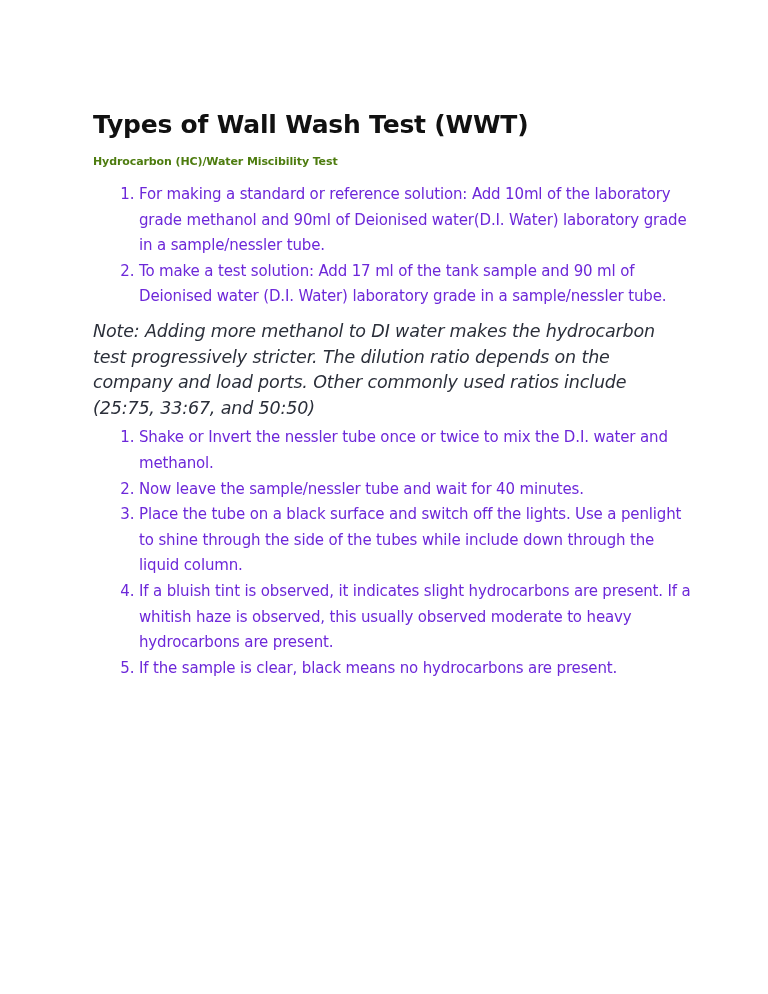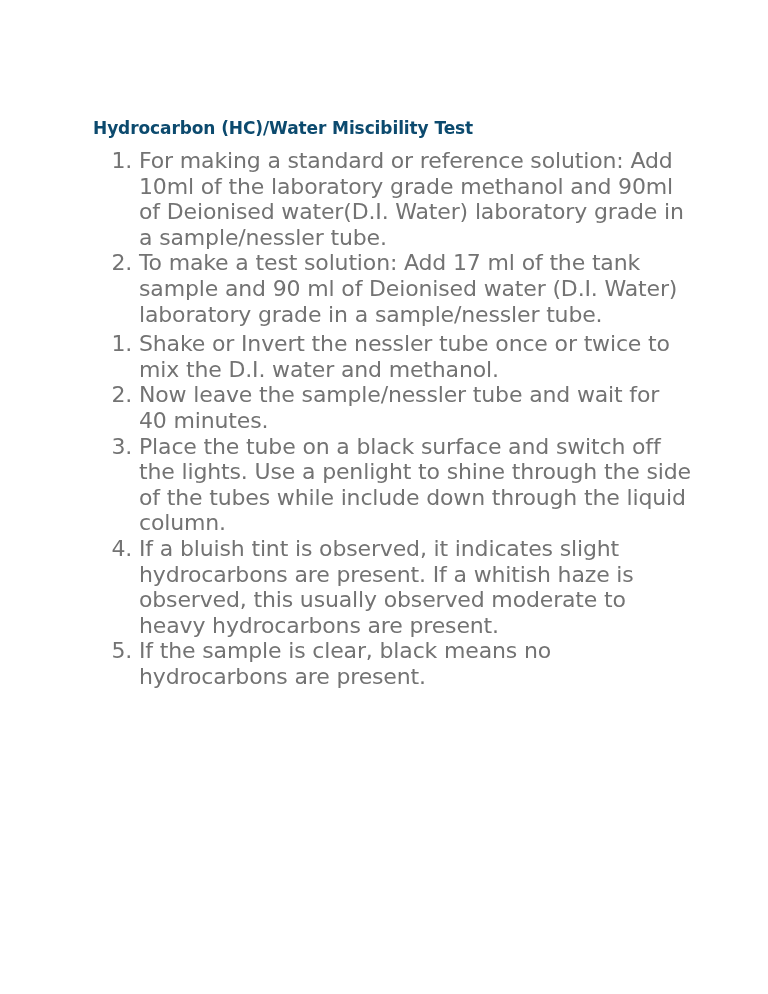--- a/index.html
+++ b/index.html
@@ -1,36 +1,38 @@
 <!DOCTYPE html>
 <html><head>
 <meta charset="utf-8">
 <style>
   html, body { margin: 0; padding: 0; background: #ffffff; }
   body { width: 768px; height: 994px; position: relative; overflow: hidden; font-family: "DejaVu Sans", sans-serif; }
   .page { position: absolute; left: 93px; top: 108px; width: 600px; }
   h1 { margin: 0; font-size: 25px; font-weight: bold; color: #111111; line-height: 34px; letter-spacing: -0.2px; }
-  h2 { margin: 8px 0 0 0; font-size: 17px; font-weight: bold; color: #0c4a6e; line-height: 24px; letter-spacing: -0.1px; }
-  ol { margin: 0; padding-left: 46px; color: #737373; font-size: 22px; line-height: 25.6px; letter-spacing: -0.15px; }
+  h2 { margin: 8px 0 0 0; font-size: 11px; font-weight: bold; color: #4d7c0f; line-height: 24px; letter-spacing: -0.1px; }
+  ol { margin: 0; padding-left: 46px; color: #6d28d9; font-size: 15px; line-height: 25.6px; letter-spacing: -0.15px; }
   ol.first { margin-top: 8px; }
   ol.second { margin-top: 4px; }
   ol li { padding-left: 0; }
   .note { margin: 9px 0 0 0; font-style: italic; color: #2b2f3a; font-size: 17.5px; line-height: 25.6px; letter-spacing: -0.15px; }
 </style>
 </head>
 <body>
 
 <div class="page">
+  <h1>Types of Wall Wash Test (WWT)</h1>
   <h2>Hydrocarbon (HC)/Water Miscibility Test</h2>
 
   <ol class="first">
     <li>For making a standard or reference solution: Add 10ml of the laboratory grade methanol and 90ml of Deionised water(D.I. Water) laboratory grade in a sample/nessler tube.</li>
     <li>To make a test solution: Add 17 ml of the tank sample and 90 ml of Deionised water (D.I. Water) laboratory grade in a sample/nessler tube.</li>
   </ol>
 
+  <p class="note">Note: Adding more methanol to DI water makes the hydrocarbon test progressively stricter. The dilution ratio depends on the company and load ports. Other commonly used ratios include (25:75, 33:67, and 50:50)</p>
 
   <ol class="second">
     <li>Shake or Invert the nessler tube once or twice to mix the D.I. water and methanol.</li>
     <li>Now leave the sample/nessler tube and wait for 40 minutes.</li>
     <li>Place the tube on a black surface and switch off the lights. Use a penlight to shine through the side of the tubes while include down through the liquid column.</li>
     <li>If a bluish tint is observed, it indicates slight hydrocarbons are present. If a whitish haze is observed, this usually observed moderate to heavy hydrocarbons are present.</li>
     <li>If the sample is clear, black means no hydrocarbons are present.</li>
   </ol>
 </div>
 

